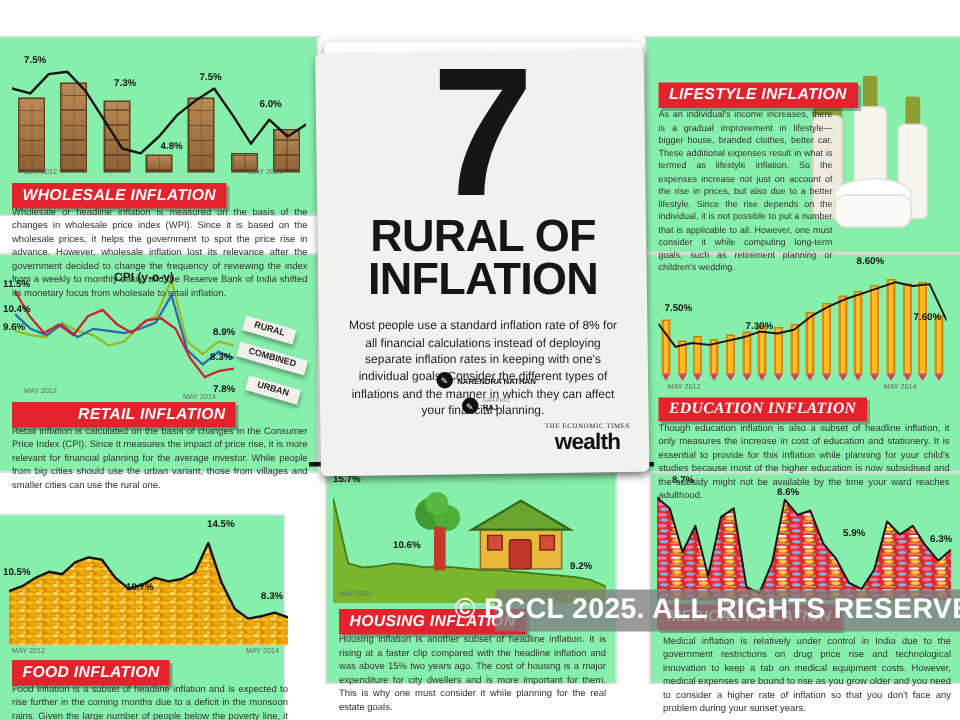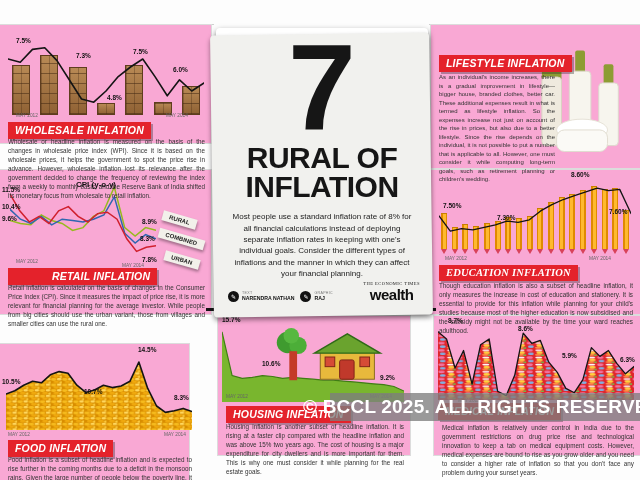--- a/index.html
+++ b/index.html
@@ -1,18 +1,18 @@
 <!DOCTYPE html>
 <html><head>
 <meta charset="utf-8">
 <style>
   html,body{margin:0;padding:0;}
   body{width:640px;height:480px;background:#fdfdfd;font-family:"Liberation Sans",sans-serif;position:relative;overflow:hidden;}
   #page{position:absolute;inset:0;}
-  .panel{position:absolute;background:#f9a8d4;border:1px solid #dcdcdc;box-sizing:border-box;}
+  .panel{position:absolute;background:#86efac;border:1px solid #dcdcdc;box-sizing:border-box;}
   .plot{position:absolute;}
   .plot svg{position:absolute;inset:0;width:100%;height:100%;}
   .vl{position:absolute;font-weight:bold;font-size:6.5px;color:#111;white-space:nowrap;z-index:3;}
   .ax{position:absolute;font-size:4.8px;color:#666;white-space:nowrap;z-index:3;}
   .redlab{position:absolute;background:#e4222b;color:#fff;font-weight:bold;font-style:italic;
           font-size:10.5px;letter-spacing:.2px;padding:2px 7px 3px;box-shadow:2px 2px 0 rgba(40,40,40,.35);
           white-space:nowrap;z-index:2;}
   .body{position:absolute;font-size:6.3px;line-height:1.42;color:#333;text-align:justify;z-index:2;}
   .bars{position:absolute;inset:0;display:flex;align-items:flex-end;justify-content:space-between;}
   .crate{width:18px;box-sizing:border-box;border:1px solid #5f3d1e;
@@ -33,21 +33,21 @@
   
   #card{position:absolute;left:216px;top:28px;width:212px;height:282px;background:#fff;z-index:5;
         box-shadow:0 3px 6px rgba(0,0,0,.55);border-radius:4px;}
   #card::before{content:"";position:absolute;left:-4px;right:-3px;bottom:-6px;top:6px;background:#f1f1ee;
         transform:rotate(-.8deg);z-index:-1;box-shadow:0 3px 5px rgba(0,0,0,.4);border-radius:4px;}
   #card-under{position:absolute;left:206px;top:308px;width:230px;height:3px;background:#161616;z-index:4;}
   .big7{font-size:122px;font-weight:900;line-height:.92;text-align:center;color:#161616;margin:4px 0 0;}
   .cardtitle{font-size:30px;font-weight:900;line-height:.95;text-align:center;color:#161616;
              letter-spacing:-.5px;margin:0;}
   .intro{margin:10px 15px 0;font-size:8px;line-height:1.42;text-align:center;color:#222;}
-  .credits{position:absolute;left:12px;right:8px;bottom:8px;display:flex;align-items:flex-end;gap:6px;}
+  .credits{position:absolute;left:12px;right:8px;bottom:8px;display:flex;align-items:center;gap:6px;flex-direction:column;}
   .credit{display:flex;align-items:center;gap:3px;}
   .cicon{width:11px;height:11px;border-radius:50%;background:#111;color:#fff;font-size:6px;
          display:flex;align-items:center;justify-content:center;flex:0 0 auto;}
   .ctext{display:flex;flex-direction:column;line-height:1.1;}
   .clabel{font-size:3.6px;color:#777;letter-spacing:.3px;}
   .cname{font-size:5.2px;font-weight:bold;color:#111;}
   .logo{margin-left:auto;text-align:center;line-height:1;}
   .masthead{font-family:"Liberation Serif",serif;font-size:4.6px;letter-spacing:.4px;color:#222;}
   .wealth{font-size:15px;font-weight:800;color:#101010;letter-spacing:-.5px;}
   

